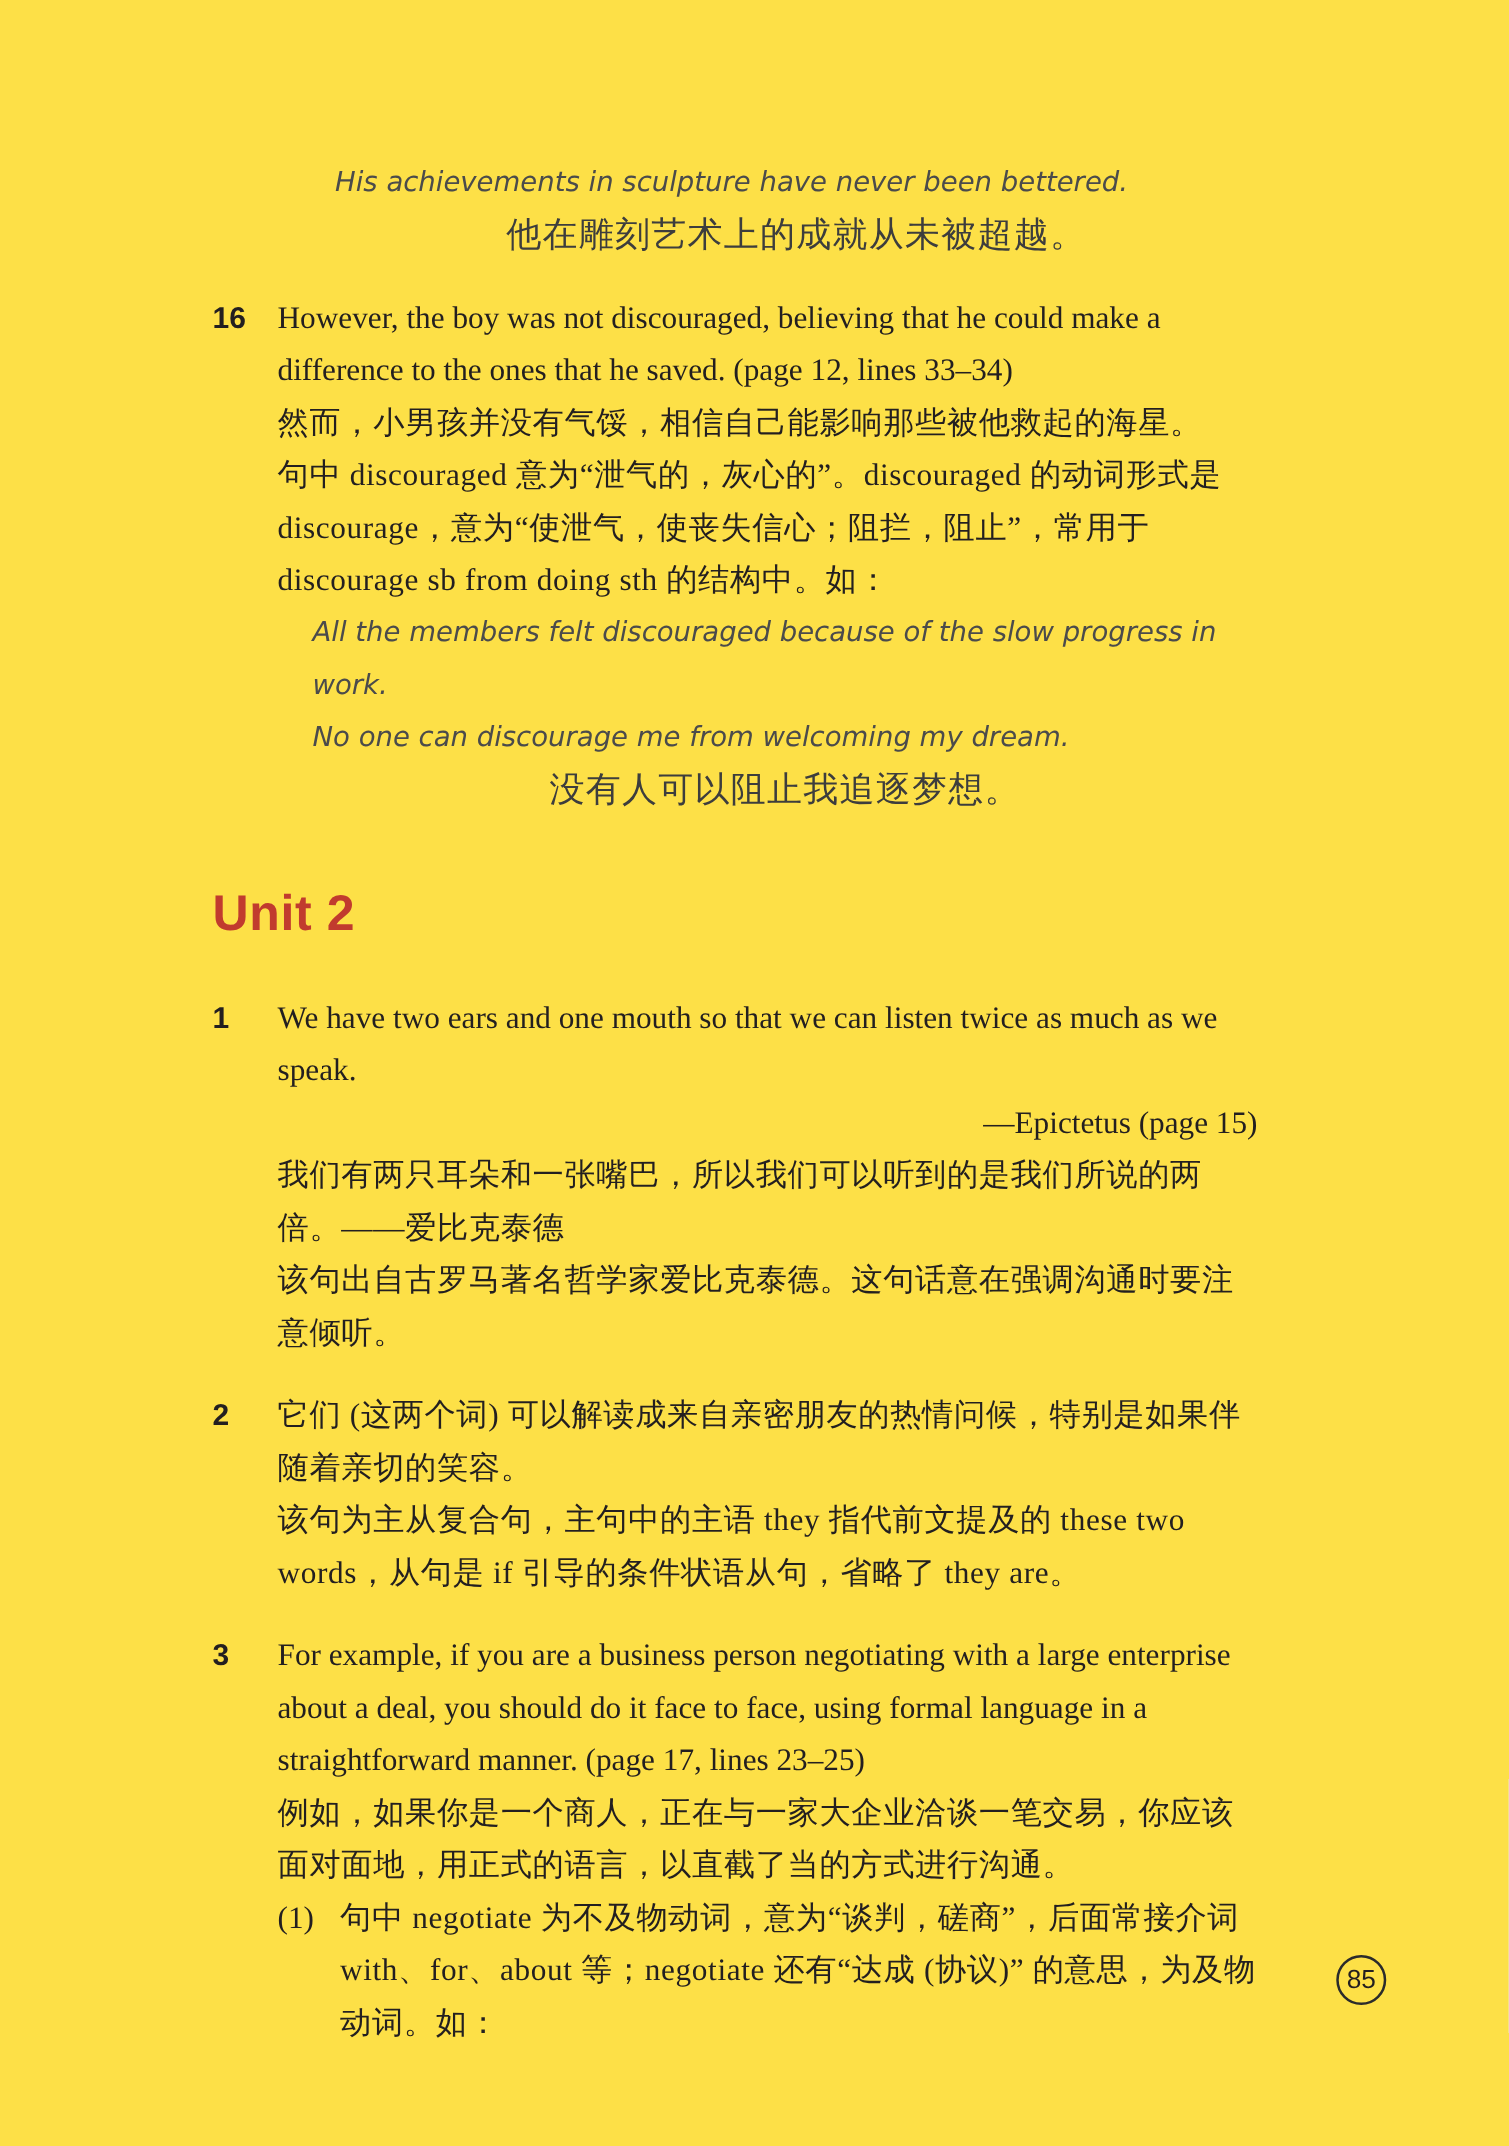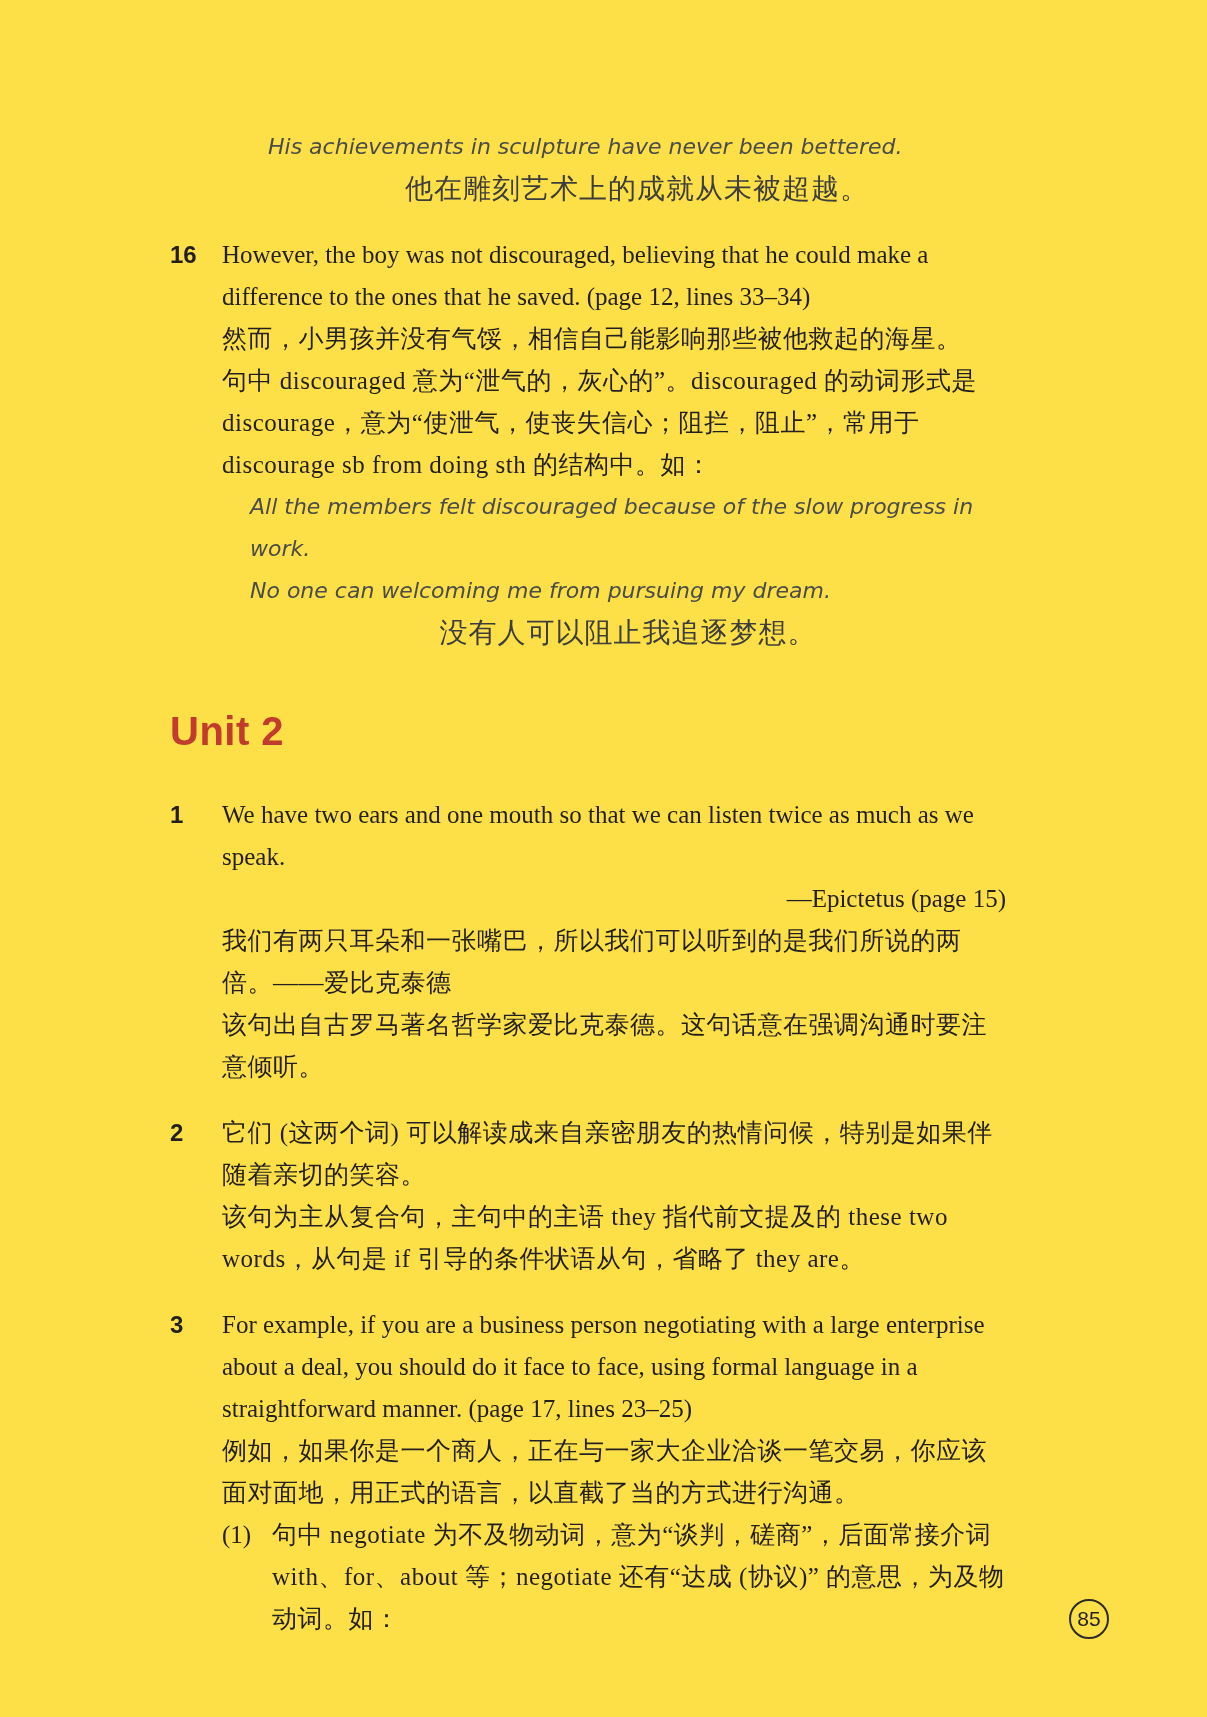--- a/index.html
+++ b/index.html
@@ -51,21 +51,21 @@
     color:#c13b2e;
     letter-spacing:0.5px;
   }
 
   .sub-note { display:flex; }
   .sub-note .lbl { flex:none; width:50px; font-size:25px; }
   .sub-note .txt { flex:1; min-width:0; }
 
   .page-badge {
     position:absolute;
-    left:1069px; top:1599px;
+    left:1069px; top:1564px;
     width:40px; height:40px;
     border:2px solid #2b2b2b;
     border-radius:50%;
     display:flex; align-items:center; justify-content:center;
     font-family:"Liberation Sans","DejaVu Sans",sans-serif;
     font-size:21px;
     color:#231f20;
     box-sizing:border-box;
   }
 </style>
@@ -81,21 +81,21 @@
     </div>
 
     <div class="item">
       <div class="num">16</div>
       <div class="body">
         <p class="sent">However, the boy was not discouraged, believing that he could make a difference to the ones that he saved. (page 12, lines 33–34)</p>
         <p class="zh">然而，小男孩并没有气馁，相信自己能影响那些被他救起的海星。</p>
         <p class="zh">句中 discouraged 意为“泄气的，灰心的”。discouraged 的动词形式是 discourage，意为“使泄气，使丧失信心；阻拦，阻止”，常用于 discourage sb from doing sth 的结构中。如：</p>
         <div class="examples">
           <p class="ex-en">All the members felt discouraged because of the slow progress in work.</p>
-          <p class="ex-en">No one can welcoming me from pursuing my dream.</p>
+          <p class="ex-en">No one can discourage me from welcoming my dream.</p>
           <p class="ex-zh">没有人可以阻止我追逐梦想。</p>
         </div>
       </div>
     </div>
 
     <h1 class="unit-heading">Unit 2</h1>
 
     <div class="item">
       <div class="num">1</div>
       <div class="body">

